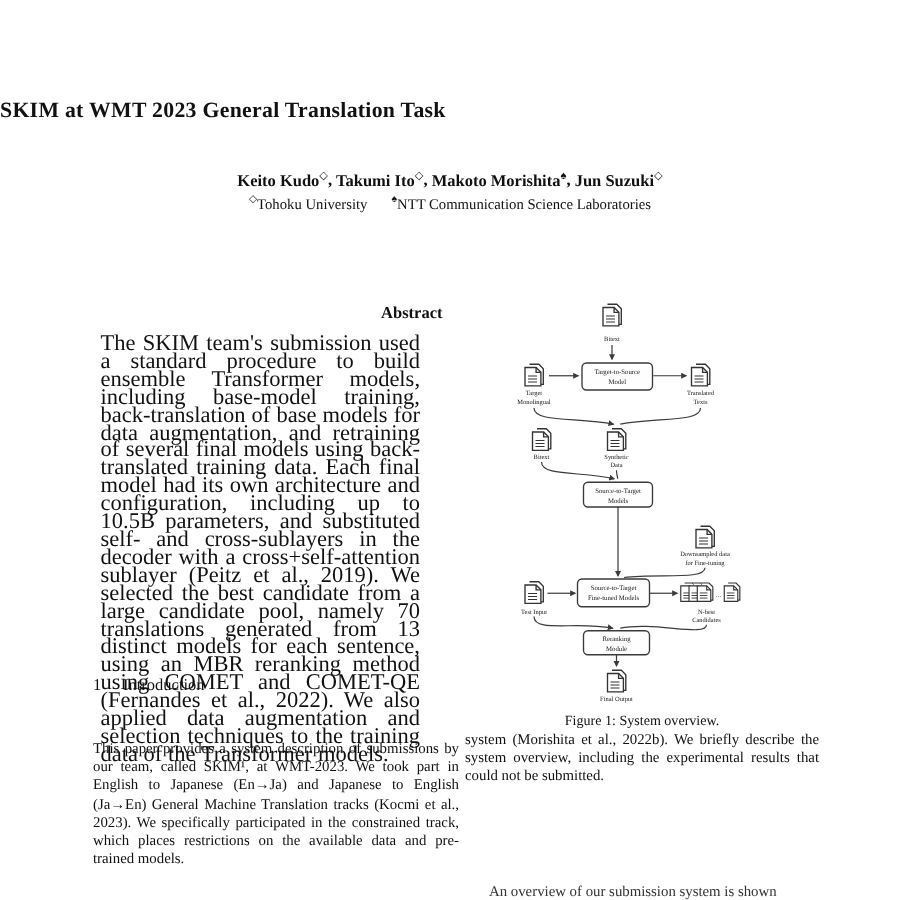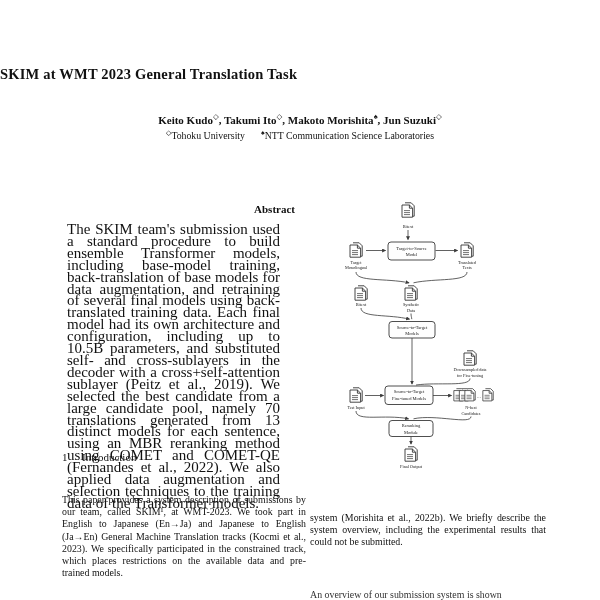--- a/index.html
+++ b/index.html
@@ -39,26 +39,26 @@
     font-size:9.9px;line-height:12.2px;text-align:justify;font-family:Liberation Serif, serif;
   }
   .intro-body p{margin:0;}
   .intro-body p.indent{text-indent:14px;}
   .figure-wrap{position:absolute;left:310px;top:192px;width:236px;height:284px;}
   .fig-caption{
     position:absolute;left:310px;top:476px;width:236px;text-align:center;
     font-size:9.4px;
   }
   .rc-para{
-    position:absolute;left:310px;top:512px;width:236px;
+    position:absolute;left:310px;top:488px;width:236px;
     font-size:9.9px;line-height:12.2px;text-align:justify;margin:0;
   }
   .rc-head{position:absolute;left:310px;top:569px;width:236px;}
   .rc-partial{
-    position:absolute;left:310px;top:589px;width:236px;
+    position:absolute;left:326px;top:589px;width:236px;
     font-size:9.9px;line-height:12.2px;text-align:justify;color:#333;
   }
   
   .ln{stroke:#3a3a3a;stroke-width:0.8;fill:none;}
   .box{fill:#fefefe;stroke:#3a3a3a;stroke-width:0.9;}
   .lbl{font-size:4.3px;text-anchor:middle;fill:#1a1a1a;}
   .boxt{font-size:4.5px;text-anchor:middle;fill:#1a1a1a;}
 </style>
 </head>
 <body>
@@ -173,19 +173,20 @@
         <rect class="box" x="79" y="228.5" width="44" height="16" rx="3"></rect>
         <text class="boxt" x="101" y="235.4">Reranking</text>
         <text class="boxt" x="101" y="241.8">Module</text>
       </g>
 
       <use href="#doc-shape" transform="translate(94,254)"></use>
       <text class="lbl" x="101" y="275.5">Final Output</text>
     </svg>
   </div>
 
+  <div class="fig-caption">Figure 1: System overview.</div>
 
   <p class="rc-para">system (Morishita et al., 2022b). We briefly describe the system overview, including the experimental results that could not be submitted.</p>
 
 
   <div class="rc-partial">An overview of our submission system is shown</div>
 
 </div>
 
 </body></html>

